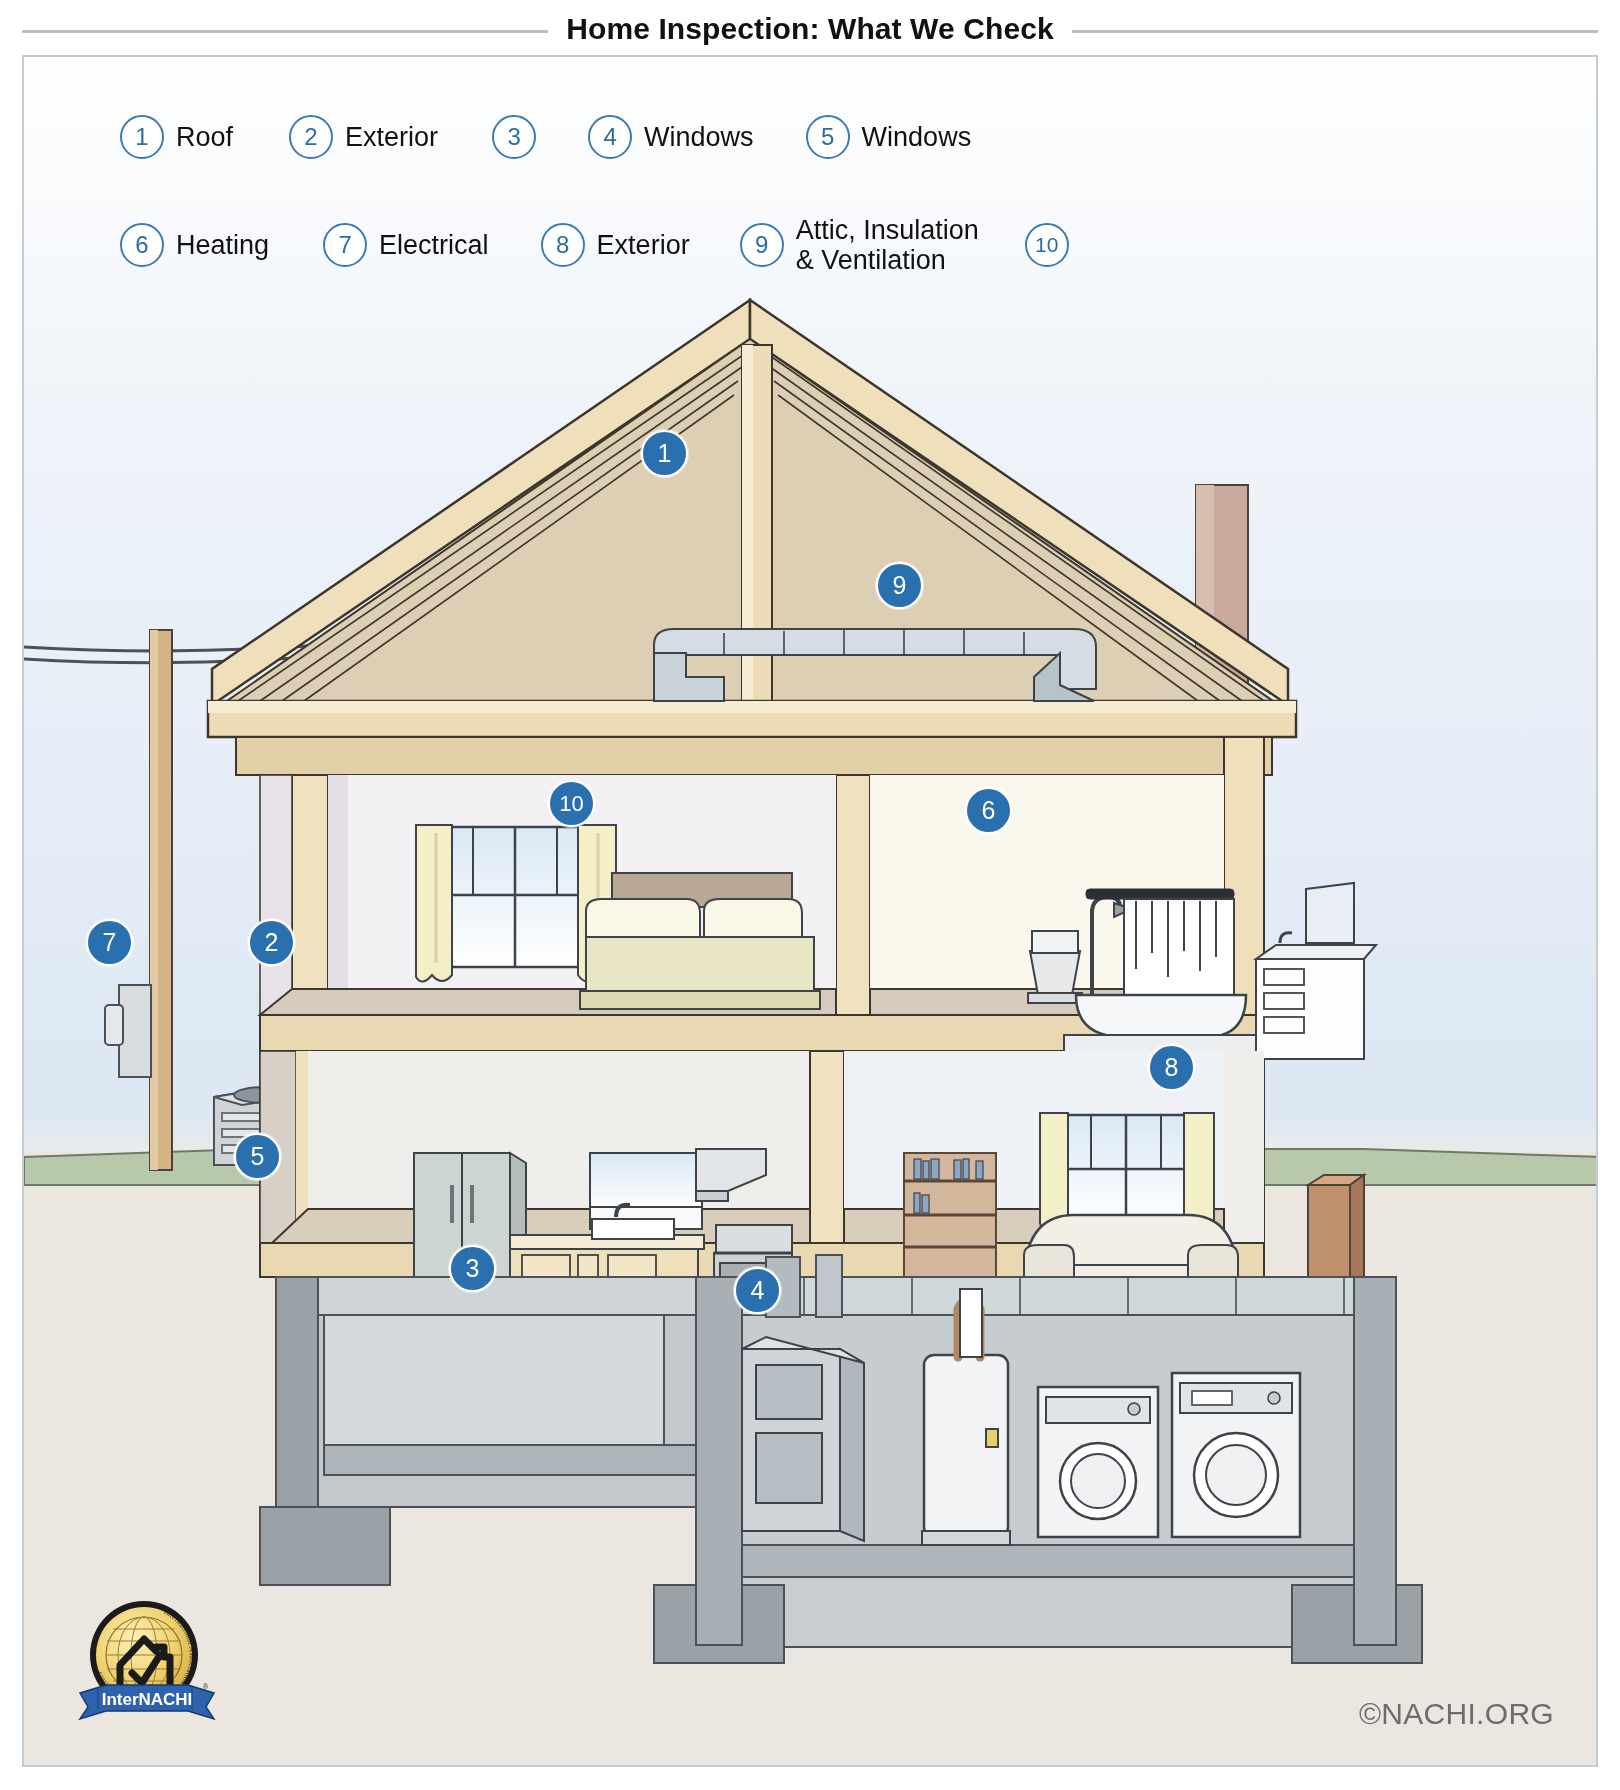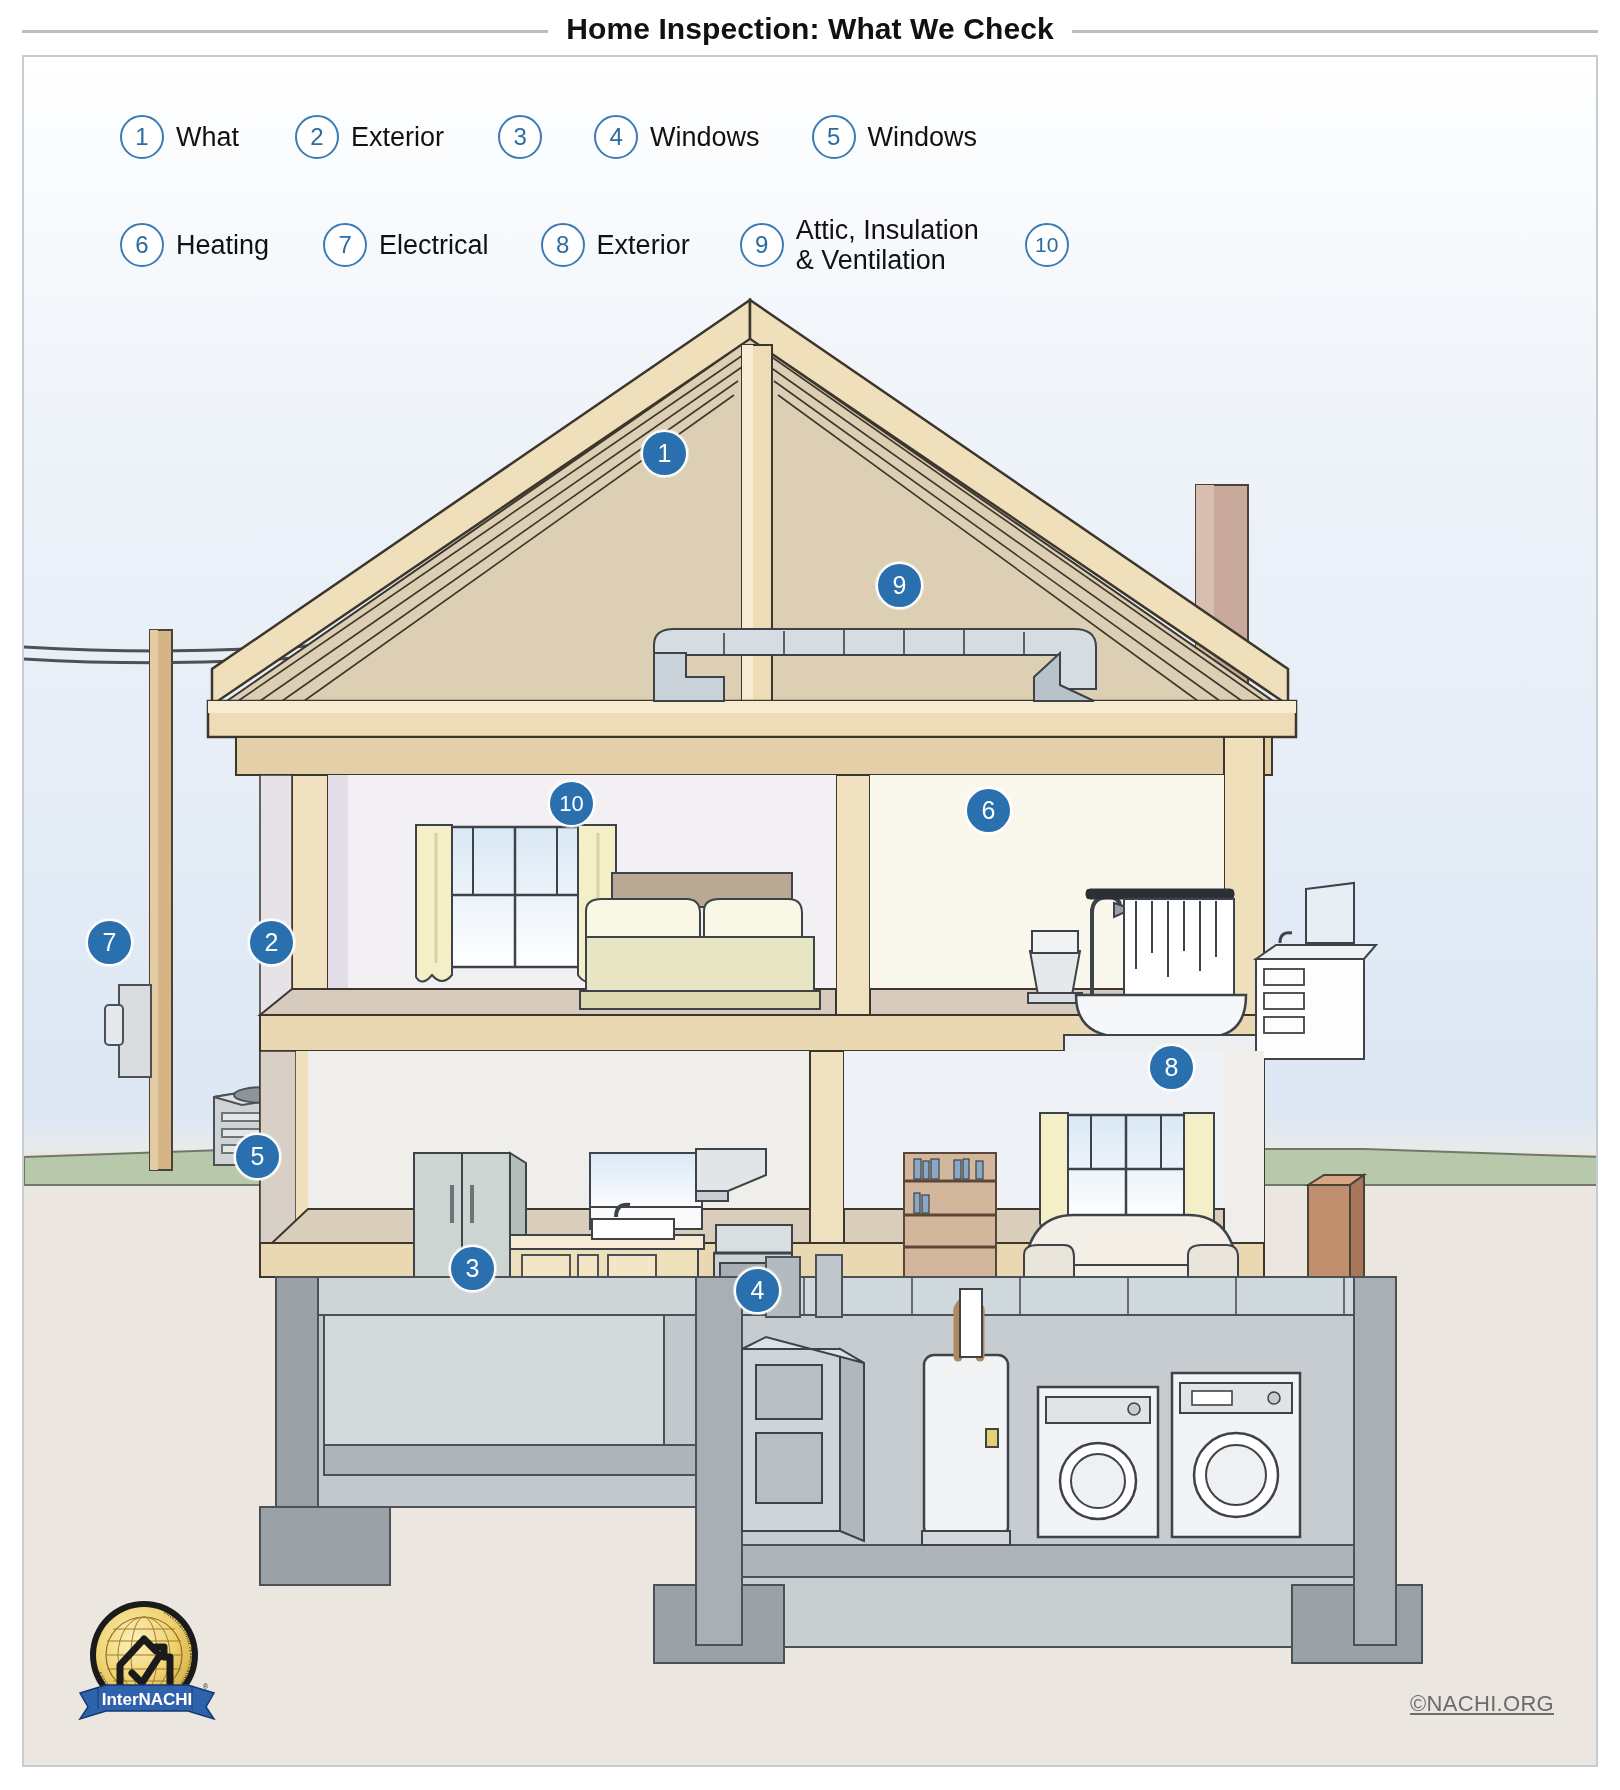--- a/index.html
+++ b/index.html
@@ -51,22 +51,22 @@
     position:absolute;width:47px;height:47px;border-radius:50%;
     background:#2a6fae;border:2px solid #ffffff;
     color:#fff;display:flex;align-items:center;justify-content:center;
     font-size:25px;font-family:"Liberation Sans",sans-serif;
     box-shadow:0 0 0 1px rgba(255,255,255,.55);
     box-sizing:border-box;z-index:40;
   }
   .marker.wide{font-size:22px;}
   
   .copyright{
-    position:absolute;right:42px;bottom:48px;font-size:22px;color:#6b6b70;
-    letter-spacing:.3px;z-index:45;text-decoration:underline;
+    position:absolute;right:42px;bottom:34px;font-size:30px;color:#6b6b70;
+    letter-spacing:.3px;z-index:45;
   }
   .logo{
     position:absolute;left:48px;bottom:26px;width:150px;height:150px;z-index:45;
   }
 </style>
 </head>
 <body>
 
 <div id="page">
 
@@ -76,21 +76,21 @@
     <div class="title-rule right"></div>
   </div>
 
   <div class="frame">
 
     <div class="legend">
 
       <div class="legend-row" style="left:96px;top:58px;">
         <div class="legend-item" style="margin-right:56px;">
           <div class="num-bubble">1</div>
-          <div class="legend-label">What</div>
+          <div class="legend-label">Roof</div>
         </div>
         <div class="legend-item" style="margin-right:54px;">
           <div class="num-bubble">2</div>
           <div class="legend-label">Exterior</div>
         </div>
         <div class="legend-item" style="margin-right:52px;">
           <div class="num-bubble">3</div>
         </div>
         <div class="legend-item" style="margin-right:52px;">
           <div class="num-bubble">4</div>

